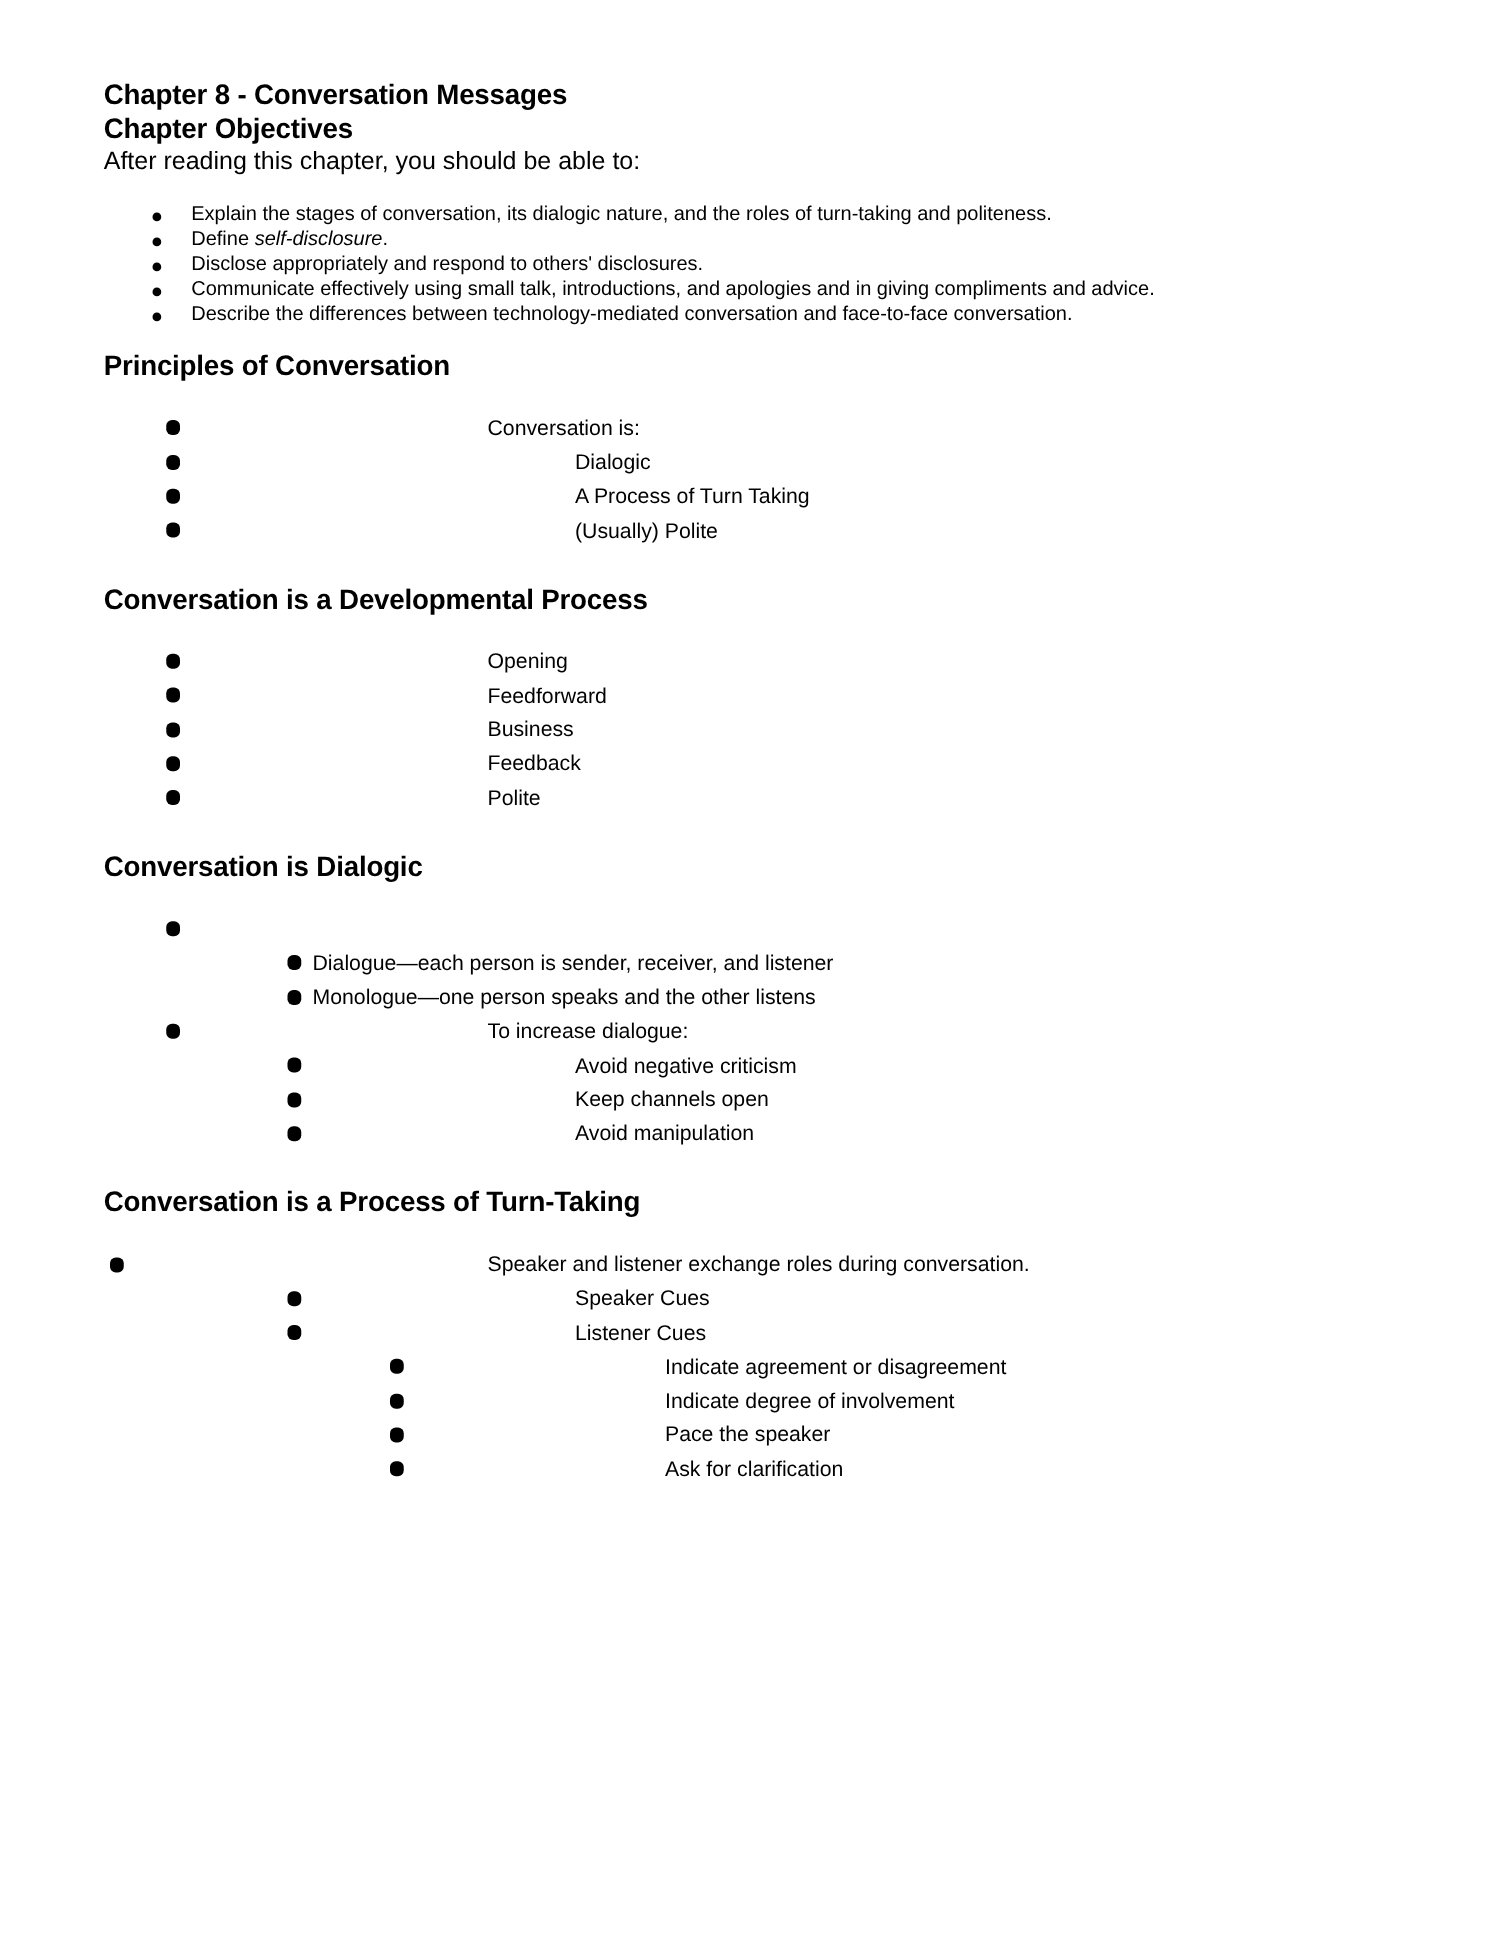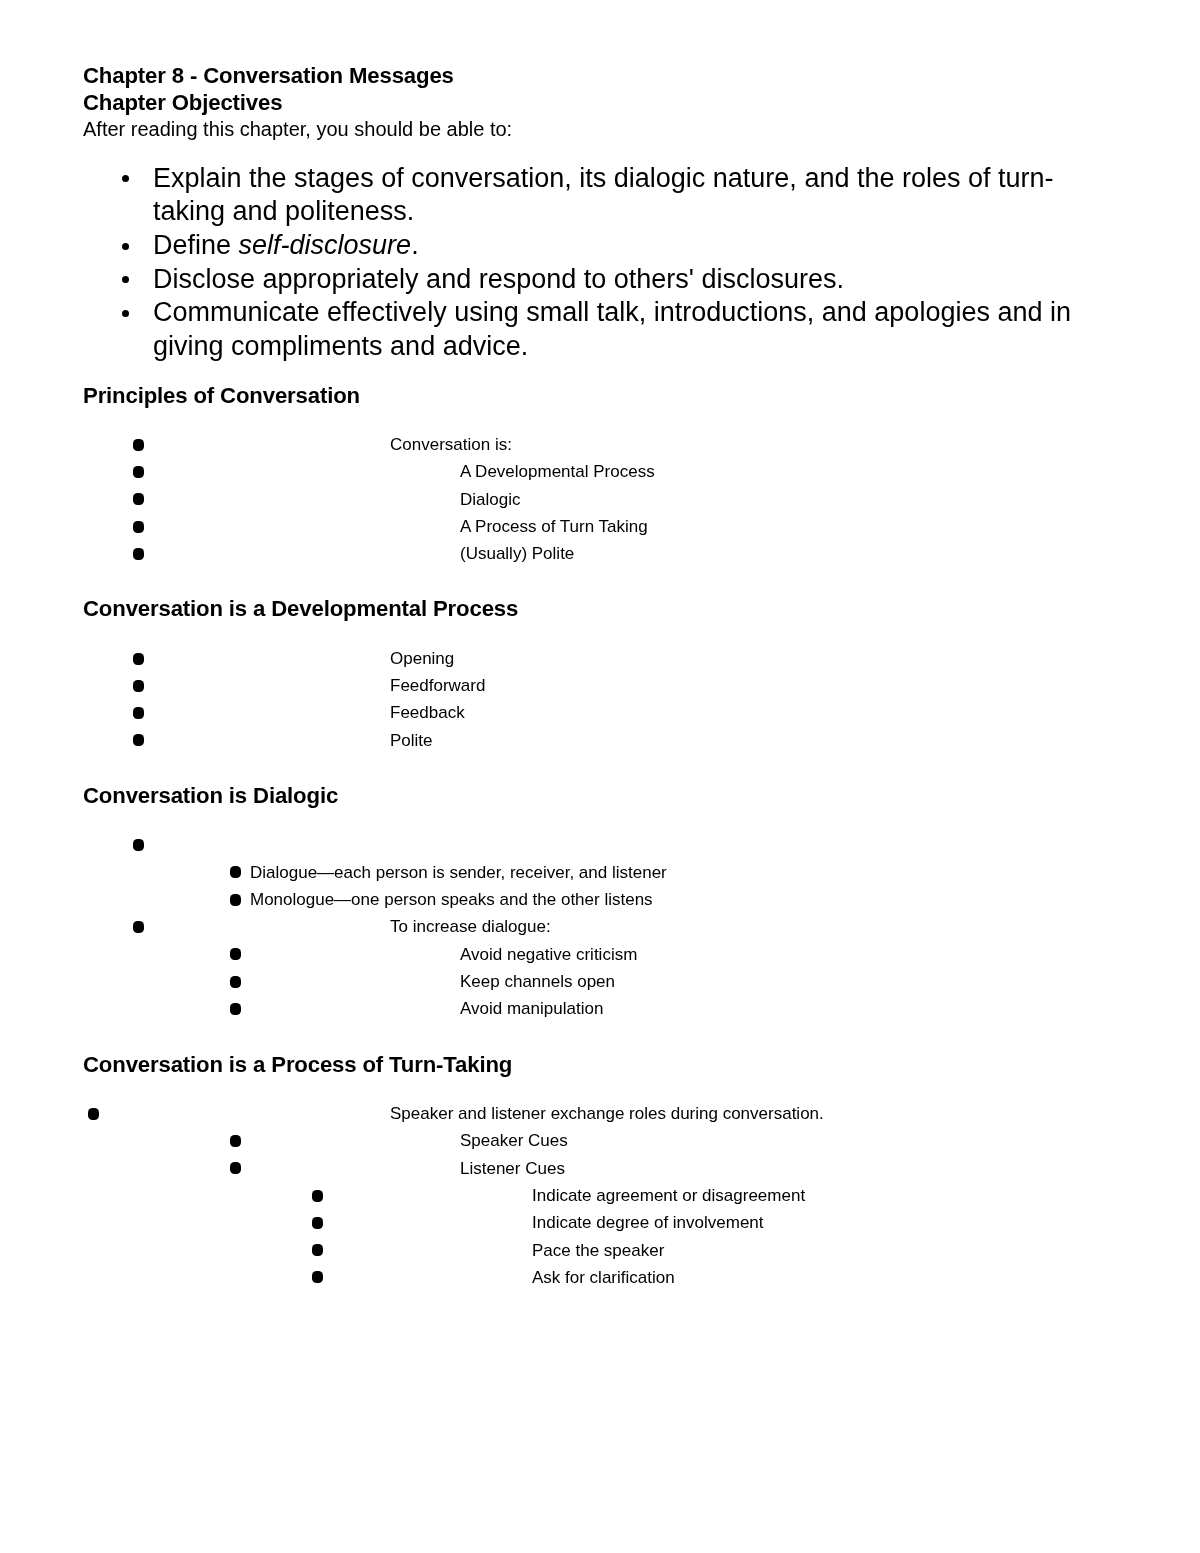--- a/index.html
+++ b/index.html
@@ -55,21 +55,21 @@
 
   
   ul.objectives {
     list-style: none;
     margin: 20px 0 0 0;
     padding: 0;
   }
   ul.objectives > li {
     position: relative;
     padding-left: 70px;
-    font-size: 27px;
+    font-size: 16px;
     line-height: 1.245;
     margin: 0 0 0 0;
   }
   ul.objectives > li .obj-bullet {
     position: absolute;
     left: 39px;
     top: 0.50em;
     width: 7px;
     height: 7px;
     background: #000;
@@ -156,37 +156,37 @@
           <span class="obj-text">Define <em class="ital">self-disclosure</em>.</span>
         </li>
         <li>
           <span class="obj-bullet"></span>
           <span class="obj-text">Disclose appropriately and respond to others' disclosures.</span>
         </li>
         <li>
           <span class="obj-bullet"></span>
           <span class="obj-text">Communicate effectively using small talk, introductions, and apologies and in giving compliments and advice.</span>
         </li>
+        <li>
+          <span class="obj-bullet"></span>
+          <span class="obj-text">Describe the differences between technology-mediated conversation and face-to-face conversation.</span>
+        </li>
       </ul>
 
     <div>
         <div class="sec-gap-small"></div>
         <h2 class="doc-heading heading-block">Principles of Conversation</h2>
         <div style="height: 22px;"></div>
         <ul class="outline">
           <li class="orow lvl1">
             <span class="bigbullet"></span>
             <span class="otext">Conversation is:</span>
           </li>
           <li class="orow lvl1b">
             <span class="bigbullet"></span>
-            <span class="otext">A Developmental Process</span>
-          </li>
-          <li class="orow lvl1b">
-            <span class="bigbullet"></span>
             <span class="otext">Dialogic</span>
           </li>
           <li class="orow lvl1b">
             <span class="bigbullet"></span>
             <span class="otext">A Process of Turn Taking</span>
           </li>
           <li class="orow lvl1b">
             <span class="bigbullet"></span>
             <span class="otext">(Usually) Polite</span>
           </li>
@@ -198,20 +198,24 @@
           <li class="orow lvl1">
             <span class="bigbullet"></span>
             <span class="otext">Opening</span>
           </li>
           <li class="orow lvl1">
             <span class="bigbullet"></span>
             <span class="otext">Feedforward</span>
           </li>
           <li class="orow lvl1">
             <span class="bigbullet"></span>
+            <span class="otext">Business</span>
+          </li>
+          <li class="orow lvl1">
+            <span class="bigbullet"></span>
             <span class="otext">Feedback</span>
           </li>
           <li class="orow lvl1">
             <span class="bigbullet"></span>
             <span class="otext">Polite</span>
           </li>
         </ul>
         <div class="sec-gap-before"></div>
         <h2 class="doc-heading heading-block">Conversation is Dialogic</h2>
         <div style="height: 22px;"></div>

